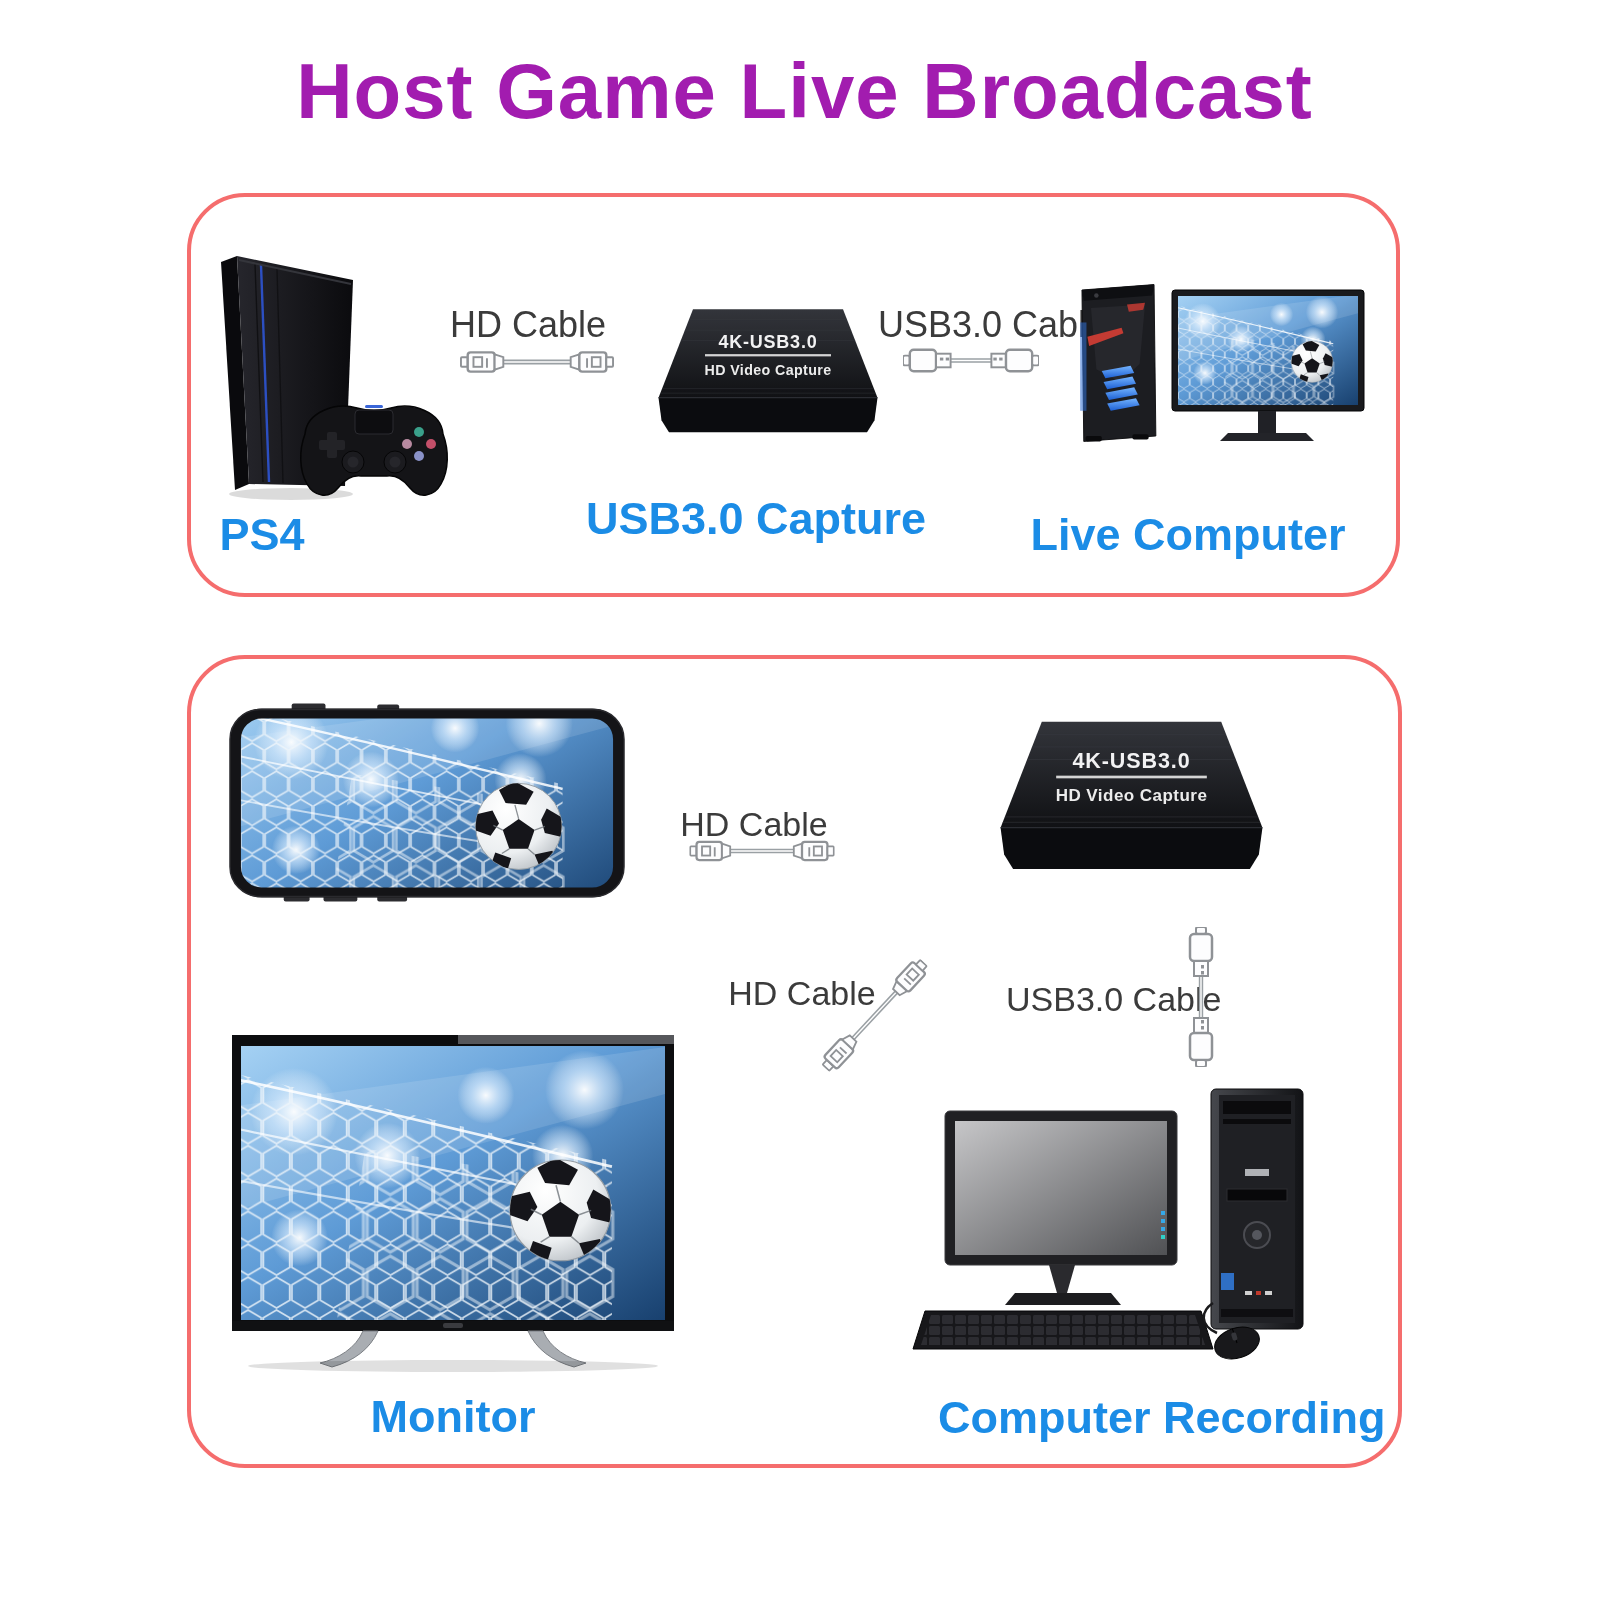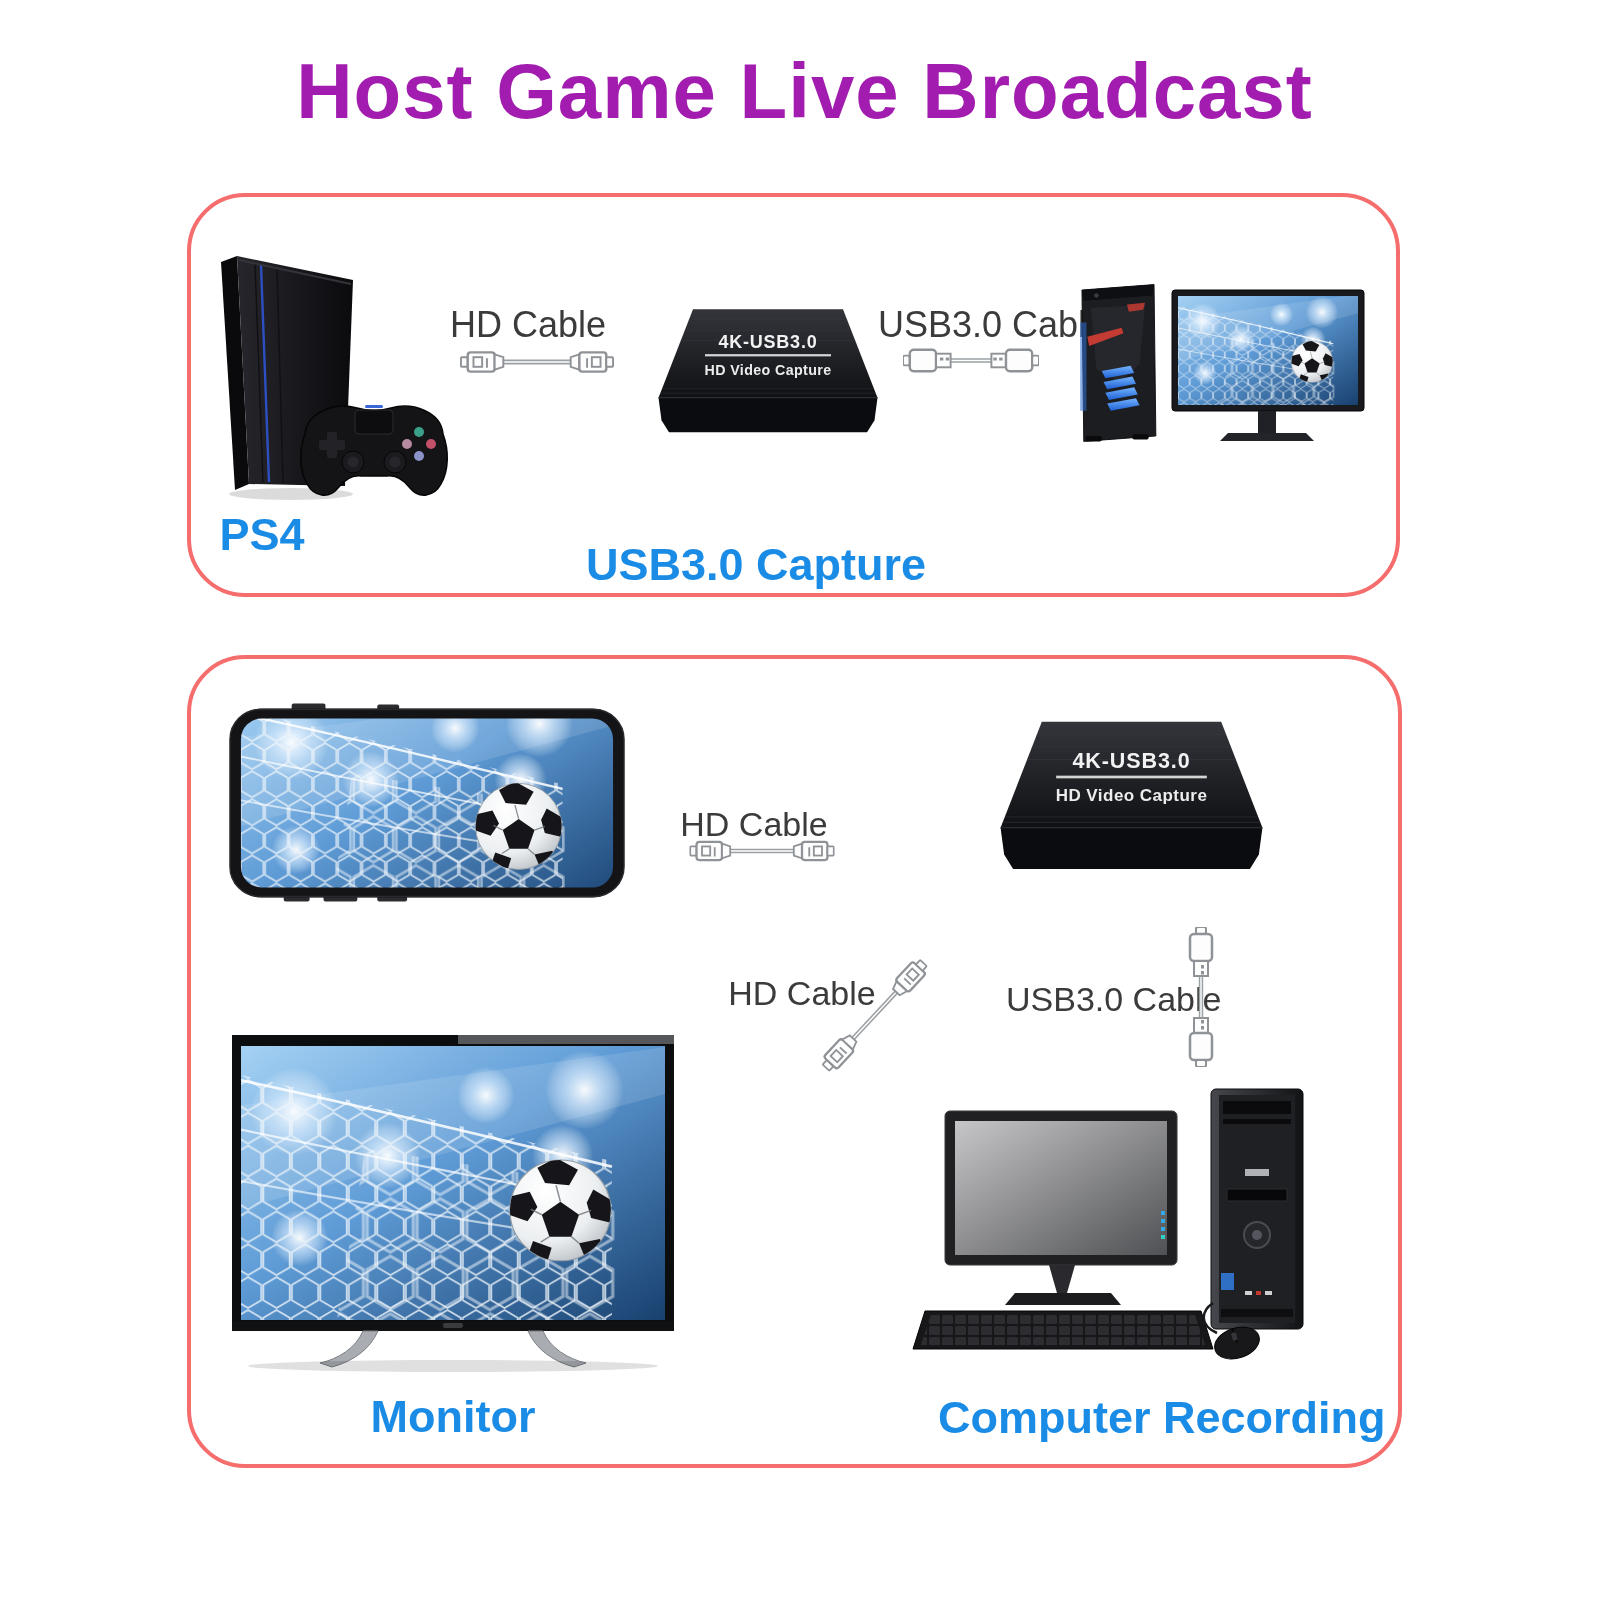--- a/index.html
+++ b/index.html
@@ -223,21 +223,22 @@
   </svg>
 
   <svg class="fig" style="left:1170px;top:288px" width="198" height="162" viewBox="0 0 198 162">
     <rect x="2" y="2" width="192" height="121" rx="3" fill="#191a1d" stroke="#050506"></rect>
     <use href="#soccer-scene" x="8" y="8" width="180" height="109"></use>
     <rect x="88" y="123" width="18" height="22" fill="#202126"></rect>
     <polygon points="58,145 136,145 144,153 50,153" fill="#232429"></polygon>
   </svg>
 
   <div class="cap" style="left:197px;top:509px;width:130px">PS4</div>
-  <div class="cap" style="left:586px;top:539px;width:320px">USB3.0 Capture</div>
+  <div class="cap" style="left:586px;top:493px;width:320px">USB3.0 Capture</div>
+  <div class="cap" style="left:1028px;top:509px;width:320px">Live Computer</div>
 
   <div id="panel-bottom" class="panel"></div>
 
   <svg class="fig" style="left:228px;top:703px" width="398" height="200" viewBox="0 0 400 200">
     <rect x="64" y="0" width="34" height="8" rx="2" fill="#2c2c30"></rect>
     <rect x="150" y="1" width="22" height="6" rx="2" fill="#2c2c30"></rect>
     <rect x="56" y="192" width="26" height="7" rx="2" fill="#2c2c30"></rect>
     <rect x="96" y="192" width="34" height="7" rx="2" fill="#2c2c30"></rect>
     <rect x="150" y="193" width="30" height="6" rx="2" fill="#2c2c30"></rect>
     <rect x="2" y="6" width="396" height="188" rx="30" fill="#141417"></rect>

